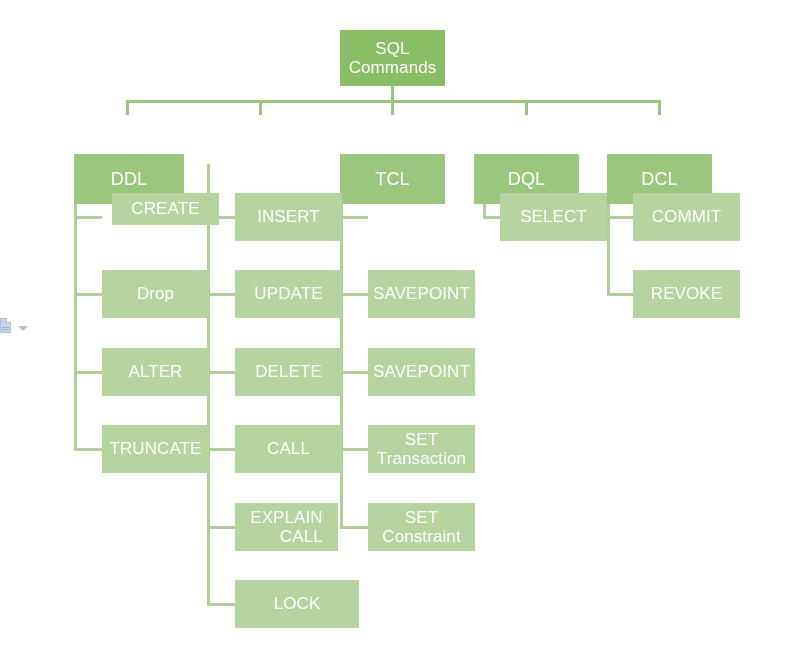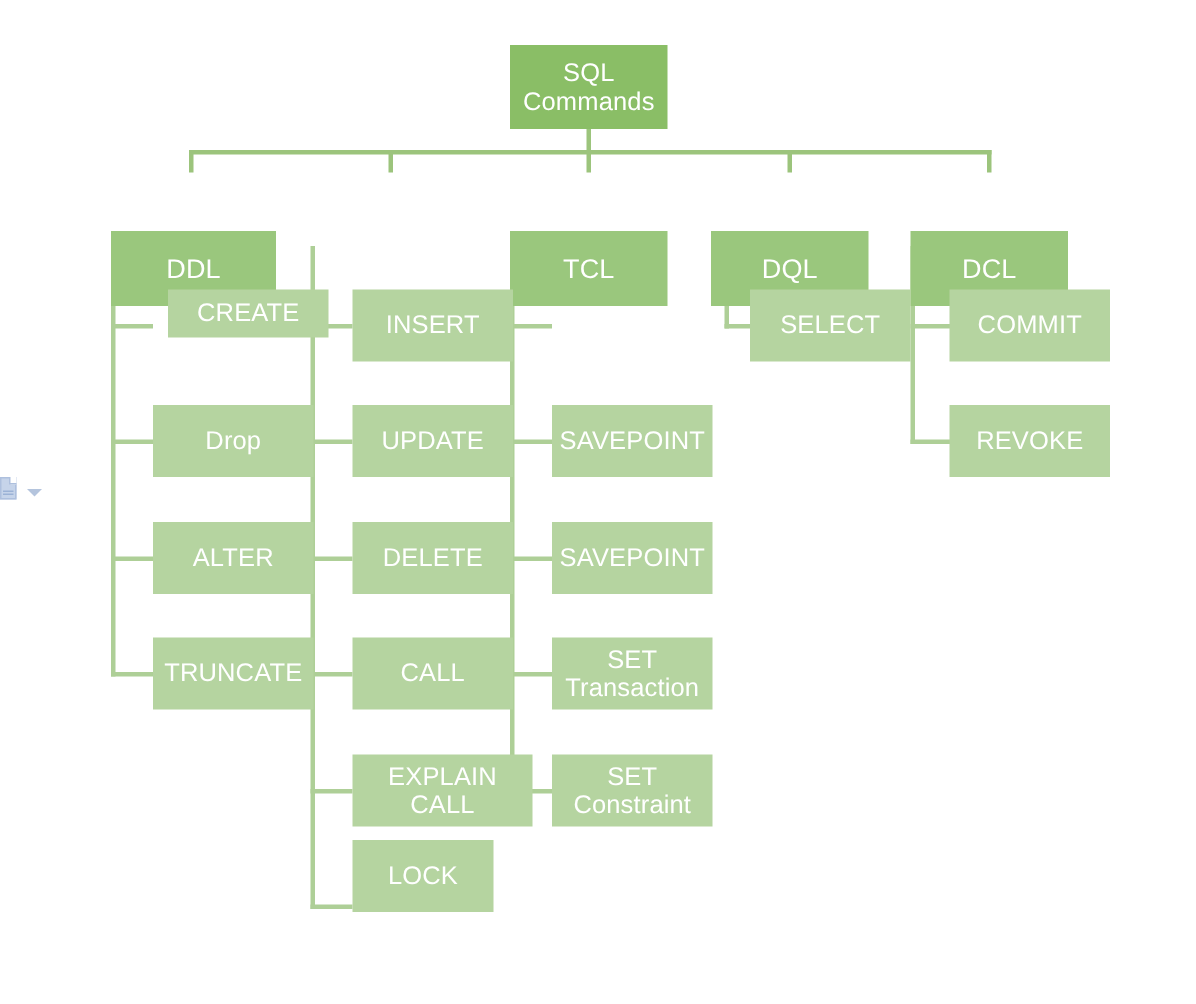--- a/index.html
+++ b/index.html
@@ -151,23 +151,23 @@
 
   <div class="node leaf" style="left:112px; top:193px; width:107px; height:32px;">CREATE</div>
   <div class="node leaf" style="left:102px; top:270px; width:107px; height:48px;">Drop</div>
   <div class="node leaf" style="left:102px; top:348px; width:107px; height:48px;">ALTER</div>
   <div class="node leaf" style="left:102px; top:425px; width:107px; height:48px;">TRUNCATE</div>
 
   <div class="node leaf" style="left:235px; top:193px; width:107px; height:48px;">INSERT</div>
   <div class="node leaf" style="left:235px; top:270px; width:107px; height:48px;">UPDATE</div>
   <div class="node leaf" style="left:235px; top:348px; width:107px; height:48px;">DELETE</div>
   <div class="node leaf" style="left:235px; top:425px; width:107px; height:48px;">CALL</div>
-  <div class="node leaf" style="left:235px; top:503px; width:120px; height:48px;">EXPLAIN
+  <div class="node leaf" style="left:235px; top:503px; width:103px; height:48px;text-align:right;">EXPLAIN
 CALL</div>
-  <div class="node leaf" style="left:235px; top:560px; width:94px; height:48px;text-align:center;">LOCK</div>
+  <div class="node leaf" style="left:235px; top:580px; width:124px; height:48px;text-align:center;">LOCK</div>
 
   <div class="node leaf" style="left:368px; top:270px; width:107px; height:48px;">SAVEPOINT</div>
   <div class="node leaf" style="left:368px; top:348px; width:107px; height:48px;">SAVEPOINT</div>
   <div class="node leaf" style="left:368px; top:425px; width:107px; height:48px;">SET
 Transaction</div>
   <div class="node leaf" style="left:368px; top:503px; width:107px; height:48px;">SET
 Constraint</div>
 
   <div class="node leaf" style="left:500px; top:193px; width:107px; height:48px;">SELECT</div>
 

